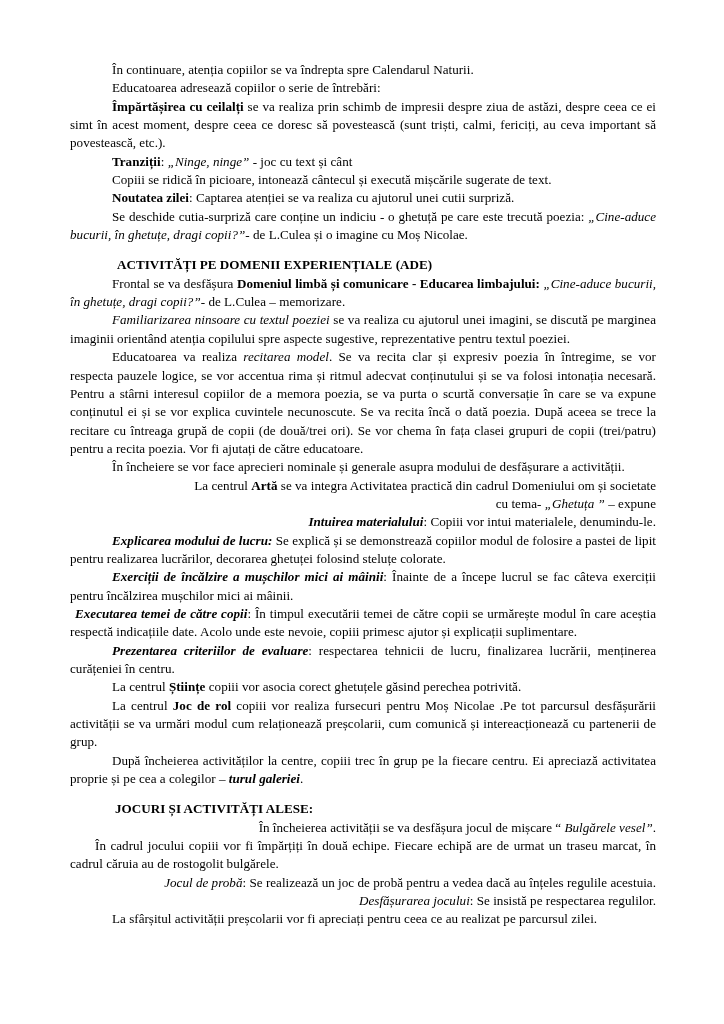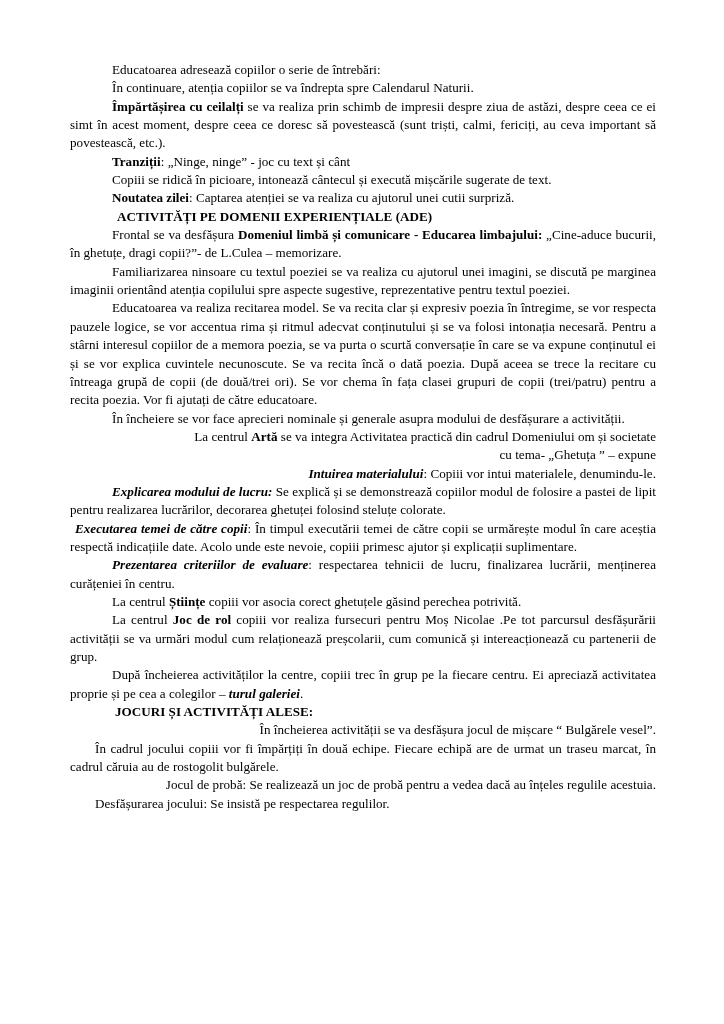--- a/index.html
+++ b/index.html
@@ -42,67 +42,70 @@
   p:last-child {
     text-align: left;
   }
   
   .ind-full   { text-indent: 42px; }
   .ind-mid    { text-indent: 25px; }
   .ind-small  { text-indent: 5px; }
   .ind-none   { text-indent: 0; }
   .noj        { text-align: right; }
   .b   { font-weight: bold; }
-  .i   { }
+  .i   { font-style: italic; }
   .bi  { font-weight: bold; font-style: italic; }
   .heading {
     font-weight: bold;
     text-align: left;
+    margin-top: 12px;
   }
   .h-ade   { text-indent: 47px; }
   .h-jocuri{ text-indent: 45px; }
 </style>
 </head>
 <body>
 
 <div class="page">
   <div class="doc-body">
 
+    <p class="ind-full"><span>În continuare, atenția copiilor se va îndrepta spre Calendarul Naturii.</span></p>
+
     <p class="ind-full"><span>Educatoarea  adresează copiilor o serie de  întrebări:</span></p>
-
-    <p class="ind-full"><span>În continuare, atenția copiilor se va îndrepta spre Calendarul Naturii.</span></p>
 
 
     <p class="ind-full"><span class="b">Împărtășirea cu ceilalți</span><span> se va realiza prin schimb de impresii despre ziua de astăzi, despre ceea ce ei simt în acest moment, despre ceea ce doresc să povestească (sunt triști, calmi, fericiți, au ceva important să povestească, etc.).</span></p>
 
     <p class="ind-full"><span class="b">Tranziții</span><span>: </span><span class="i">„Ninge, ninge”</span><span> - joc cu text și cânt</span></p>
 
     <p class="ind-full"><span>Copiii se ridică în picioare, intonează cântecul și execută mișcările sugerate de text.</span></p>
 
     <p class="ind-full"><span class="b">Noutatea zilei</span><span>: Captarea atenției se va realiza cu ajutorul unei cutii surpriză.</span></p>
 
+    <p class="ind-full"><span>Se deschide cutia-surpriză care conține un indiciu  - o ghetuță pe care este trecută poezia:</span> <span class="i">„Cine-aduce bucurii, în ghetuțe, dragi copii?”</span><span>- de L.Culea și o imagine cu Moș Nicolae.</span></p>
 
     <p class="heading h-ade"><span>ACTIVITĂȚI PE DOMENII EXPERIENȚIALE (ADE)</span></p>
 
     <p class="ind-full"><span>Frontal se va desfășura </span><span class="b">Domeniul limbă și comunicare - Educarea limbajului:</span><span class="i"> „Cine-aduce bucurii, în ghetuțe, dragi copii?”</span><span>- de L.Culea – memorizare.</span></p>
 
     <p class="ind-full"><span class="i">Familiarizarea ninsoare cu textul poeziei</span><span> se va realiza cu ajutorul unei imagini, se discută pe marginea imaginii orientând atenția copilului spre aspecte sugestive, reprezentative pentru textul poeziei.</span></p>
 
     <p class="ind-full"><span>Educatoarea va realiza </span><span class="i">recitarea model</span><span>. Se va recita clar și expresiv poezia în întregime, se vor respecta pauzele logice, se vor accentua rima și ritmul adecvat conținutului și se va folosi intonația necesară. Pentru a stârni interesul copiilor de a memora poezia, se va purta o scurtă conversație în care se va expune conținutul  ei și se vor explica cuvintele necunoscute. Se va recita încă o dată poezia. După aceea se  trece la recitare cu întreaga grupă de copii (de două/trei ori). Se vor chema în fața clasei grupuri de copii (trei/patru) pentru a recita poezia. Vor fi ajutați de către educatoare.</span></p>
 
     <p class="ind-full"><span>În încheiere se vor face aprecieri nominale și generale asupra modului de desfășurare a activității.</span></p>
 
     <p class="ind-full noj"><span>La centrul </span><span class="b">Artă</span><span> se va integra Activitatea practică din cadrul Domeniului om și societate</span></p>
 
     <p class="ind-none noj"><span>cu tema- </span><span class="i">„Ghetuța ”</span><span> – expune</span></p>
 
     <p class="ind-full noj"><span class="bi">Intuirea materialului</span><span>: Copiii vor intui materialele, denumindu-le.</span></p>
 
     <p class="ind-full"><span class="bi">Explicarea modului de lucru:</span><span> Se explică și se demonstrează copiilor modul de folosire a pastei de lipit pentru realizarea lucrărilor, decorarea ghetuței folosind steluțe colorate.</span></p>
 
+    <p class="ind-full"><span class="bi">Exerciții de încălzire a mușchilor mici ai mâinii</span><span>: Înainte de a începe lucrul se fac câteva exerciții pentru încălzirea mușchilor mici ai mâinii.</span></p>
 
     <p class="ind-small"><span class="bi">Executarea temei de către copii</span><span>: În timpul executării temei de către copii se urmărește modul în care aceștia respectă indicațiile date. Acolo unde este nevoie, copiii primesc ajutor și explicații suplimentare.</span></p>
 
     <p class="ind-full"><span class="bi">Prezentarea criteriilor de evaluare</span><span>: respectarea tehnicii de lucru, finalizarea lucrării, menținerea curățeniei în centru.</span></p>
 
     <p class="ind-full"><span>La centrul </span><span class="b">Științe</span><span> copiii vor asocia corect ghetuțele găsind perechea potrivită.</span></p>
 
     <p class="ind-full"><span>La centrul </span><span class="b">Joc de rol</span><span> copiii vor realiza fursecuri pentru Moș Nicolae .Pe tot parcursul desfășurării activității se va urmări modul cum relaționează preșcolarii, cum comunică și intereacționează cu partenerii de grup.</span></p>
 
     <p class="ind-full"><span>După încheierea activităților la centre, copiii trec în grup pe la fiecare centru. Ei apreciază activitatea proprie și pe cea a colegilor – </span><span class="bi">turul galeriei</span><span>.</span></p>
@@ -110,15 +113,16 @@
     <p class="heading h-jocuri"><span>JOCURI ȘI ACTIVITĂȚI ALESE:</span></p>
 
     <p class="ind-mid noj"><span>În încheierea activității se va desfășura jocul de mișcare “ </span><span class="i">Bulgărele vesel”</span><span>.</span></p>
 
     <p class="ind-mid"><span>În cadrul jocului copiii vor fi împărțiți în două echipe. Fiecare echipă are de urmat un traseu marcat, în cadrul căruia au de rostogolit bulgărele.</span></p>
 
     <p class="ind-mid noj"><span class="i">Jocul de probă</span><span>: Se realizează un joc de probă pentru a vedea dacă au înțeles regulile acestuia.</span></p>
 
     <p class="ind-mid noj"><span class="i">Desfășurarea jocului</span><span>: Se insistă pe respectarea regulilor.</span></p>
 
+    <p class="ind-full noj"><span>La sfârșitul activității preșcolarii vor fi apreciați pentru ceea ce au realizat pe parcursul zilei.</span></p>
 
   </div>
 </div>
 
 </body></html>

